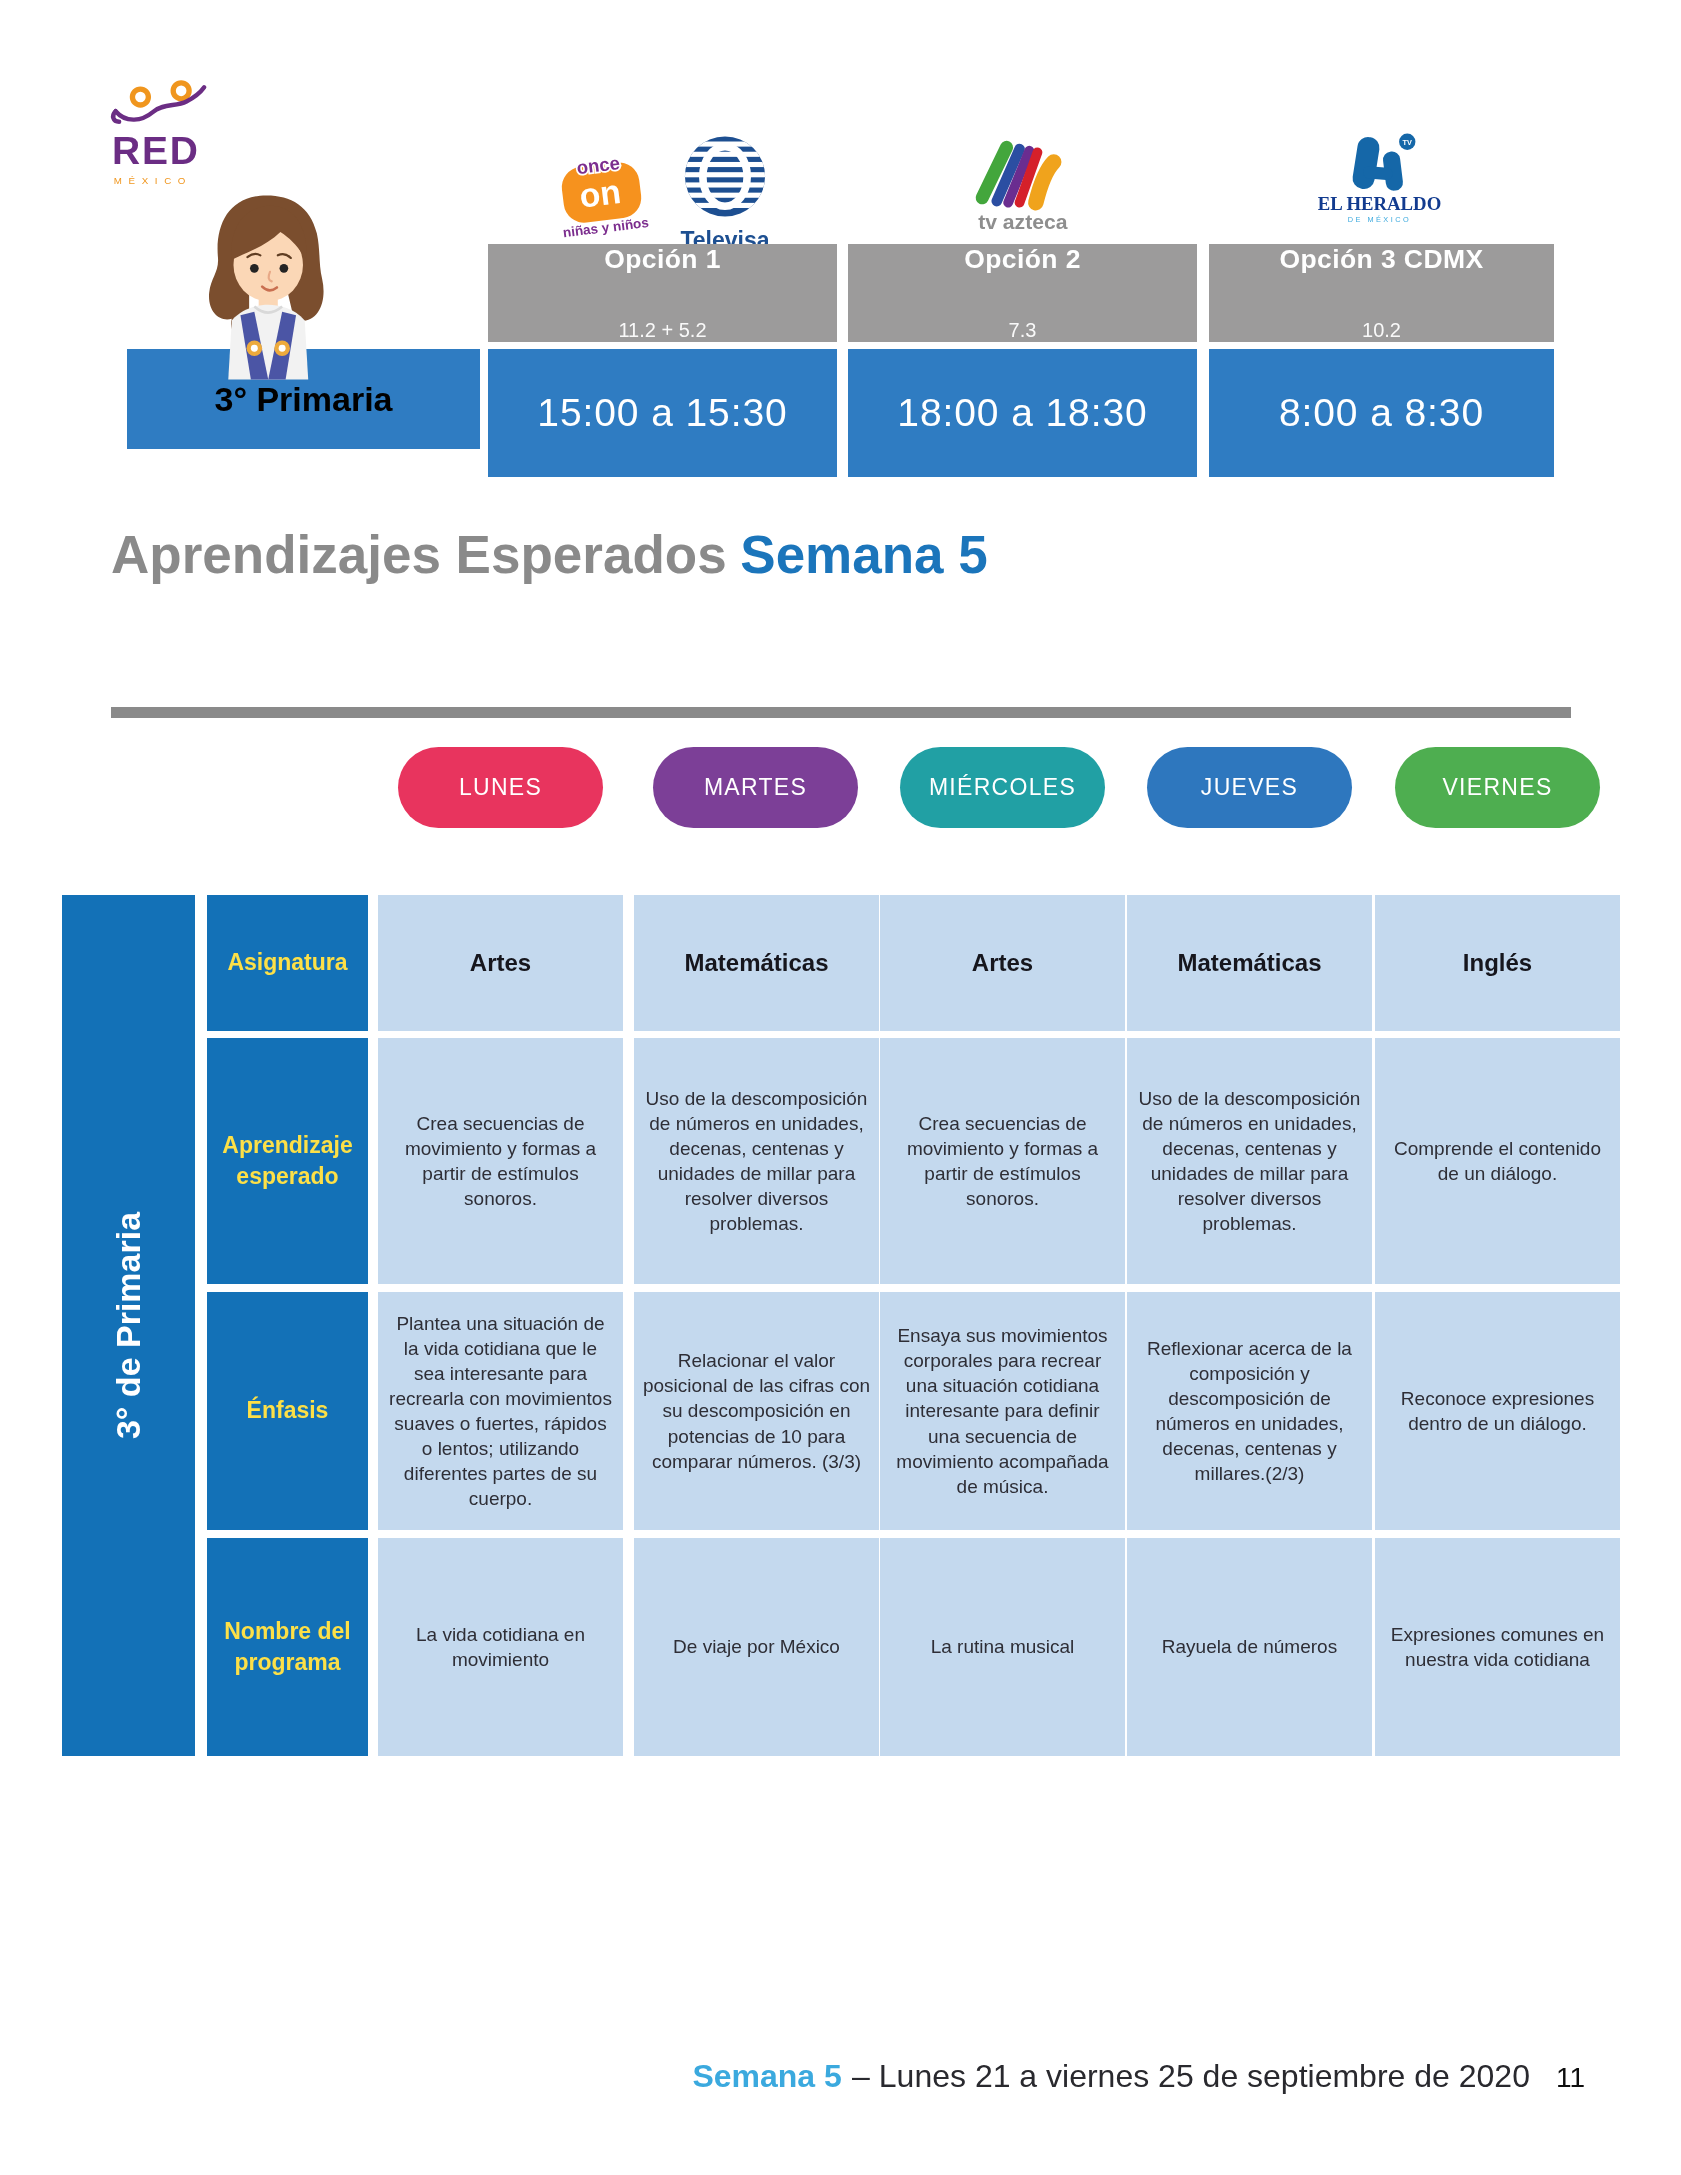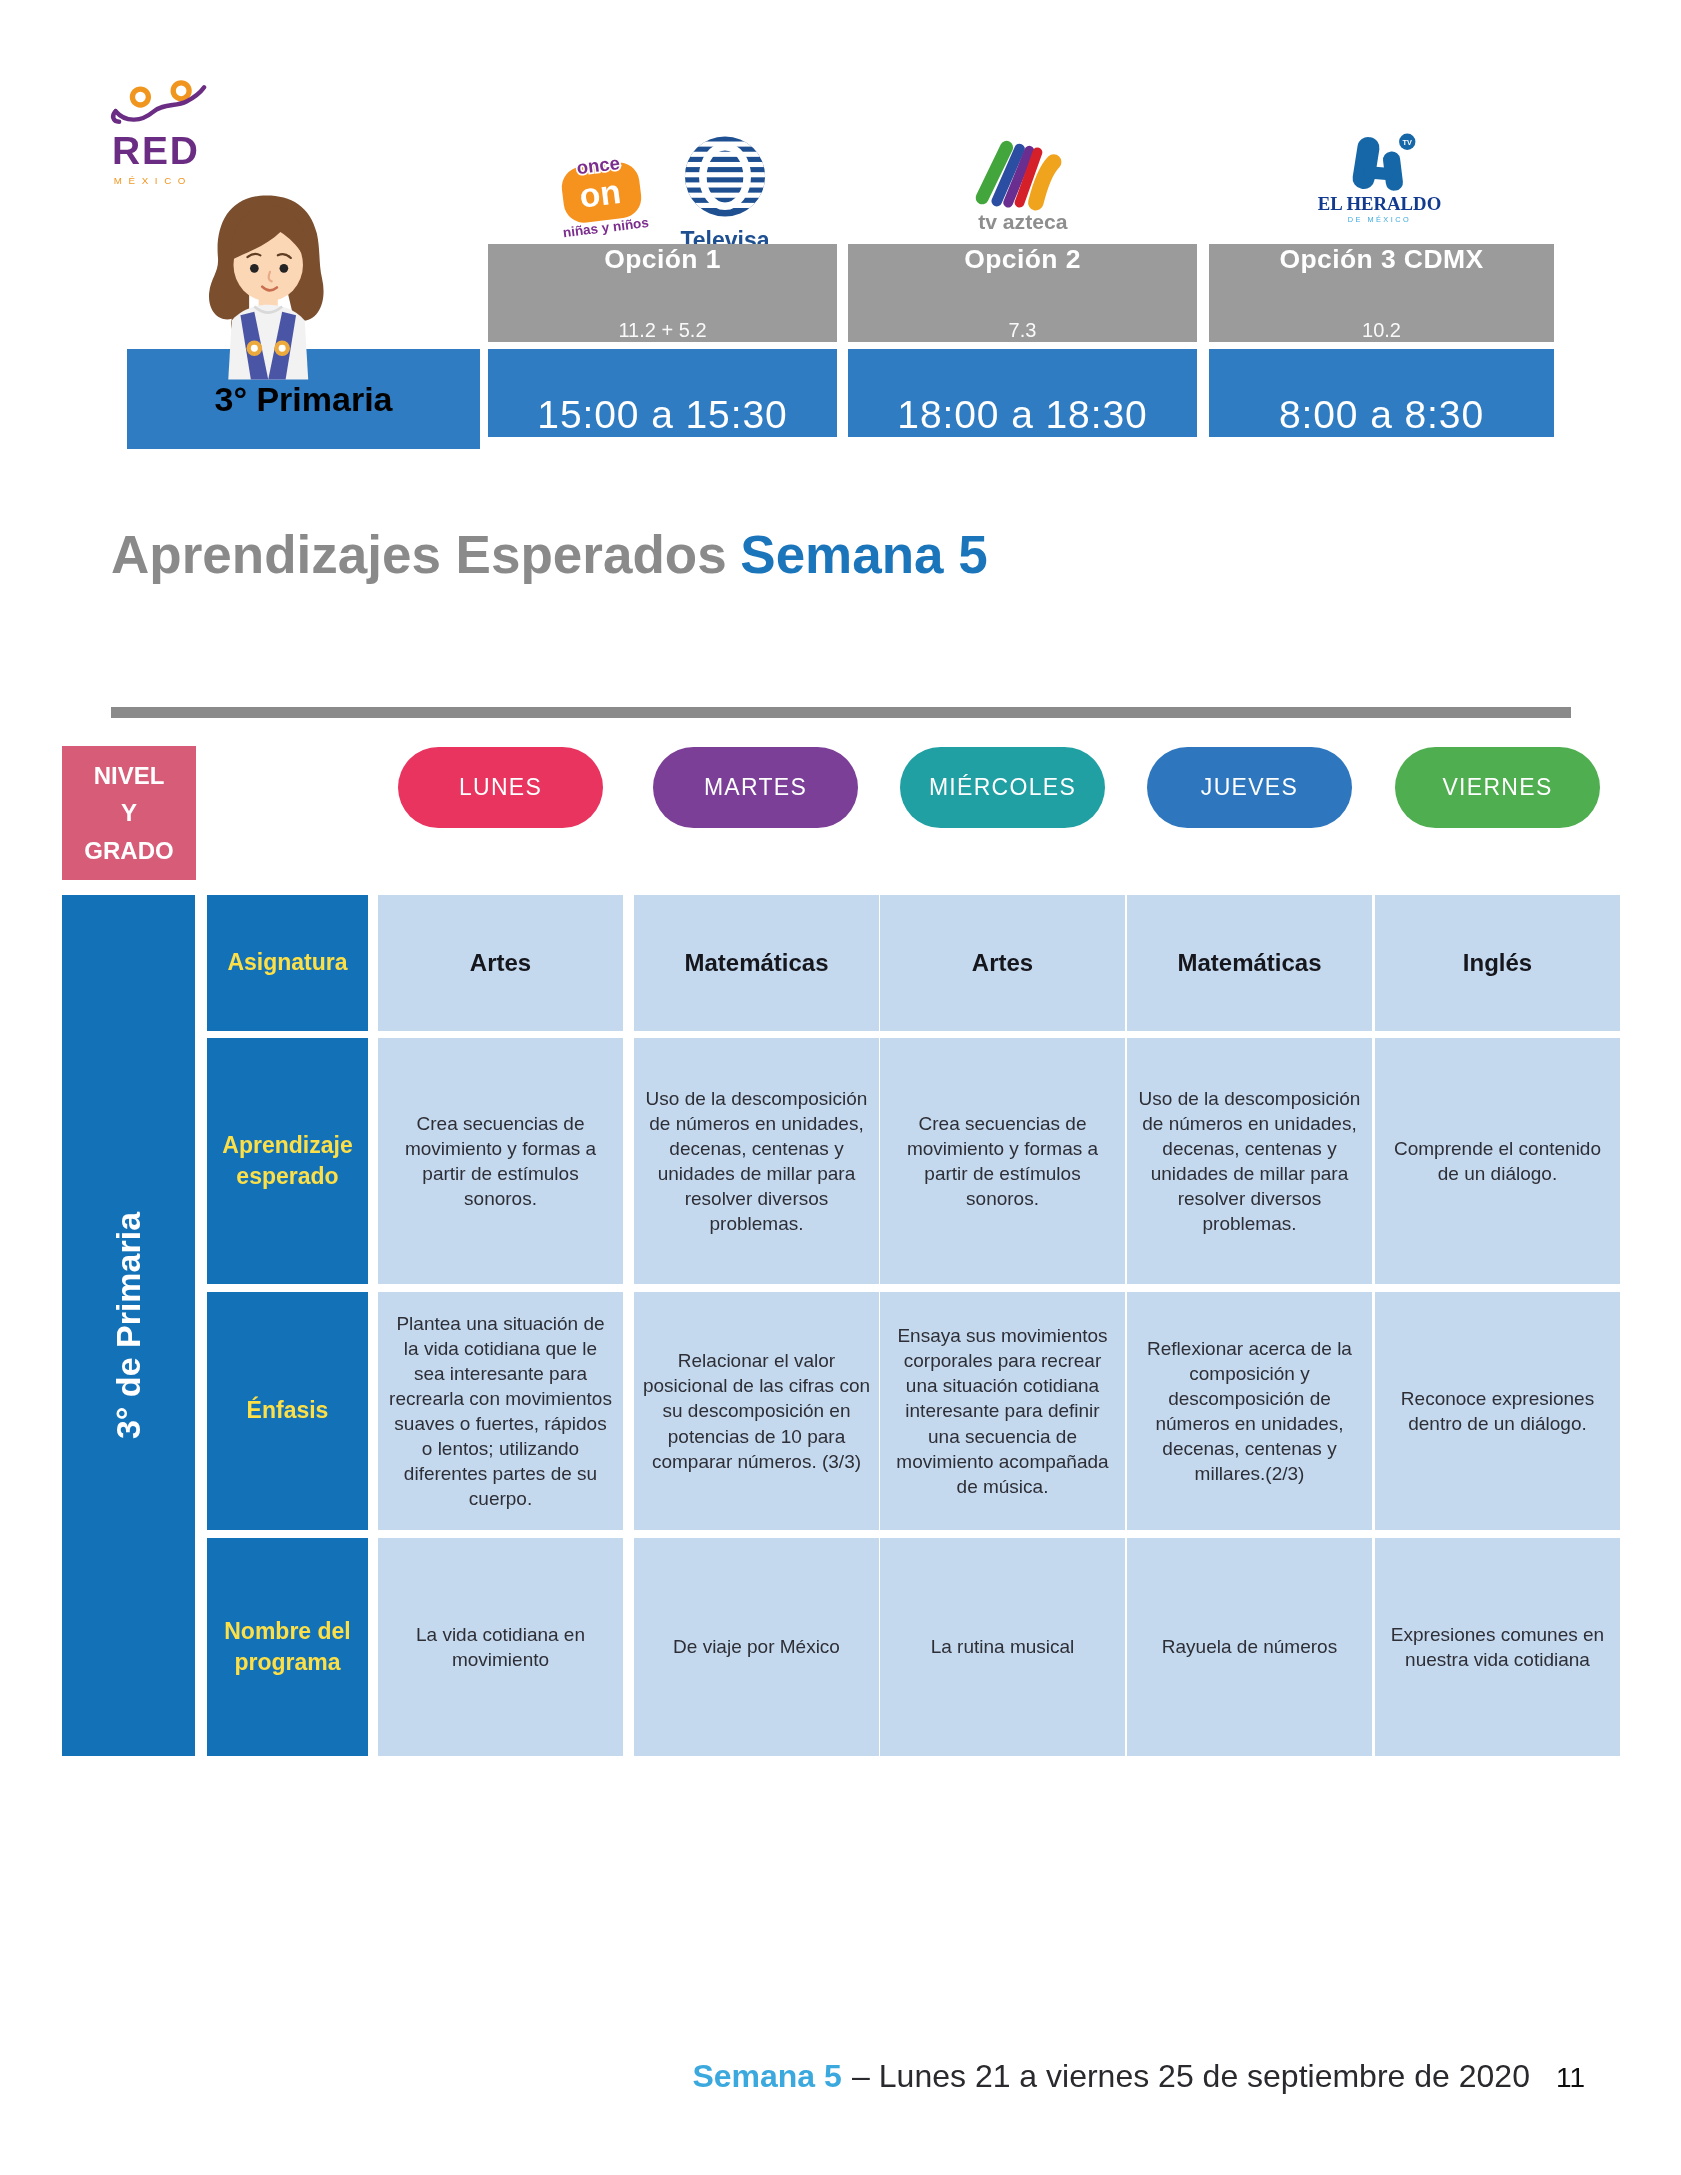--- a/index.html
+++ b/index.html
@@ -17,22 +17,22 @@
   .logo-tvazteca{left:961px;top:130px;width:122px;height:108px;}
   .logo-heraldo{left:1306px;top:128px;width:147px;height:101px;}
 
   
   .gradebox{left:127px;top:349px;width:353px;height:100px;background:var(--top-blue);
     display:flex;align-items:center;justify-content:center;color:#000000;font-size:34px;font-weight:bold;z-index:2;}
   .optbox{top:244px;height:98px;background:var(--gray-box);color:#fff;
     display:flex;flex-direction:column;align-items:center;justify-content:space-between;gap:19px;}
   .optbox .opt-title{font-size:26.5px;font-weight:bold;letter-spacing:0.4px;}
   .optbox .opt-num{font-size:20px;opacity:.95;}
-  .timebox{top:349px;height:88px;background:var(--top-blue);color:#fff;
-    display:flex;align-items:flex-end;justify-content:center;font-size:39px;letter-spacing:0.9px;}
+  .timebox{top:349px;height:128px;background:var(--top-blue);color:#fff;
+    display:flex;align-items:center;justify-content:center;font-size:39px;letter-spacing:0.9px;}
   .b1{left:488px;width:349px;} .b2{left:848px;width:349px;} .b3{left:1209px;width:345px;}
 
   
   .page-title{left:111px;top:524px;font-size:53px;font-weight:bold;color:var(--title-gray);white-space:nowrap;}
   .page-title .accent{color:var(--brand-blue);margin-left:13.7px;}
   .rule{left:111px;top:707px;width:1460px;height:11px;background:var(--title-gray);}
 
   
   .corner{left:62px;top:746px;width:134px;height:134px;background:var(--corner-pink);color:#fff;
     display:flex;flex-direction:column;align-items:center;justify-content:center;
@@ -185,25 +185,20 @@
     </div>
   <div class="abs timebox b3">
       <span>8:00 a 8:30</span>
     </div>
 
   <div class="abs page-title">
     <span>Aprendizajes Esperados</span><span class="accent">Semana 5</span>
   </div>
   <div class="abs rule"></div>
 
-  <div class="abs corner">
-    <div>NIVEL</div>
-    <div>Y</div>
-    <div>GRADO</div>
-  </div>
 
   <div class="abs pill p1" style="background-color: rgb(232, 52, 94);">
       <span>LUNES</span>
     </div>
   <div class="abs pill p2" style="background-color: rgb(124, 63, 151);">
       <span>MARTES</span>
     </div>
   <div class="abs pill p3" style="background-color: rgb(33, 160, 164);">
       <span>MIÉRCOLES</span>
     </div>

